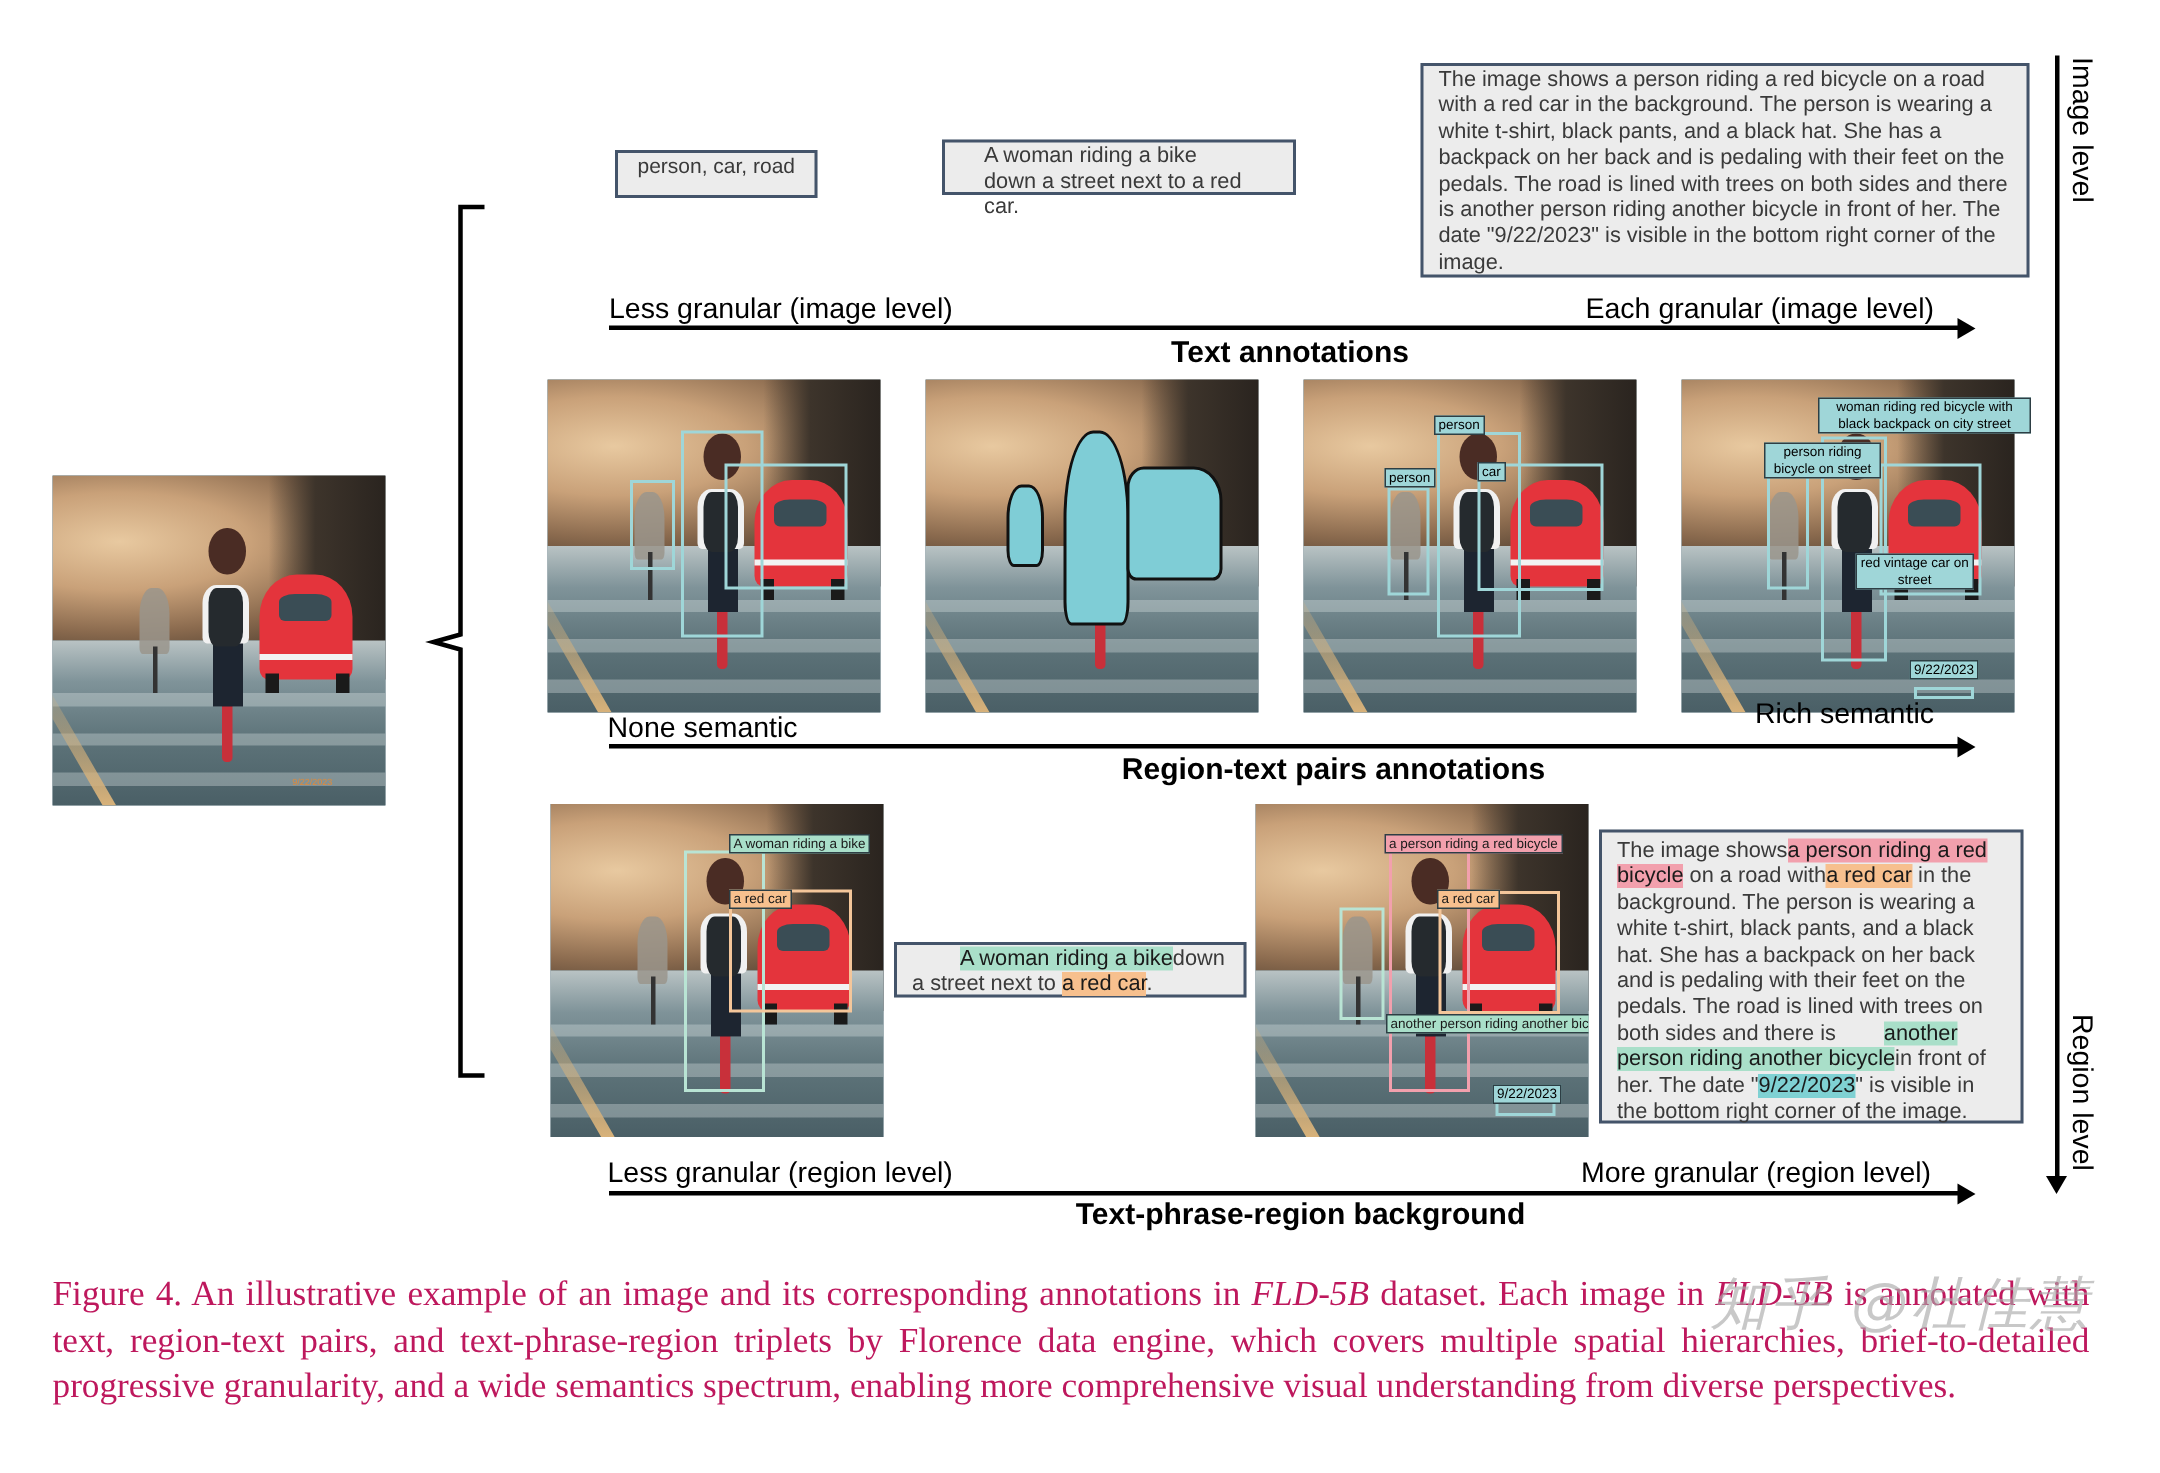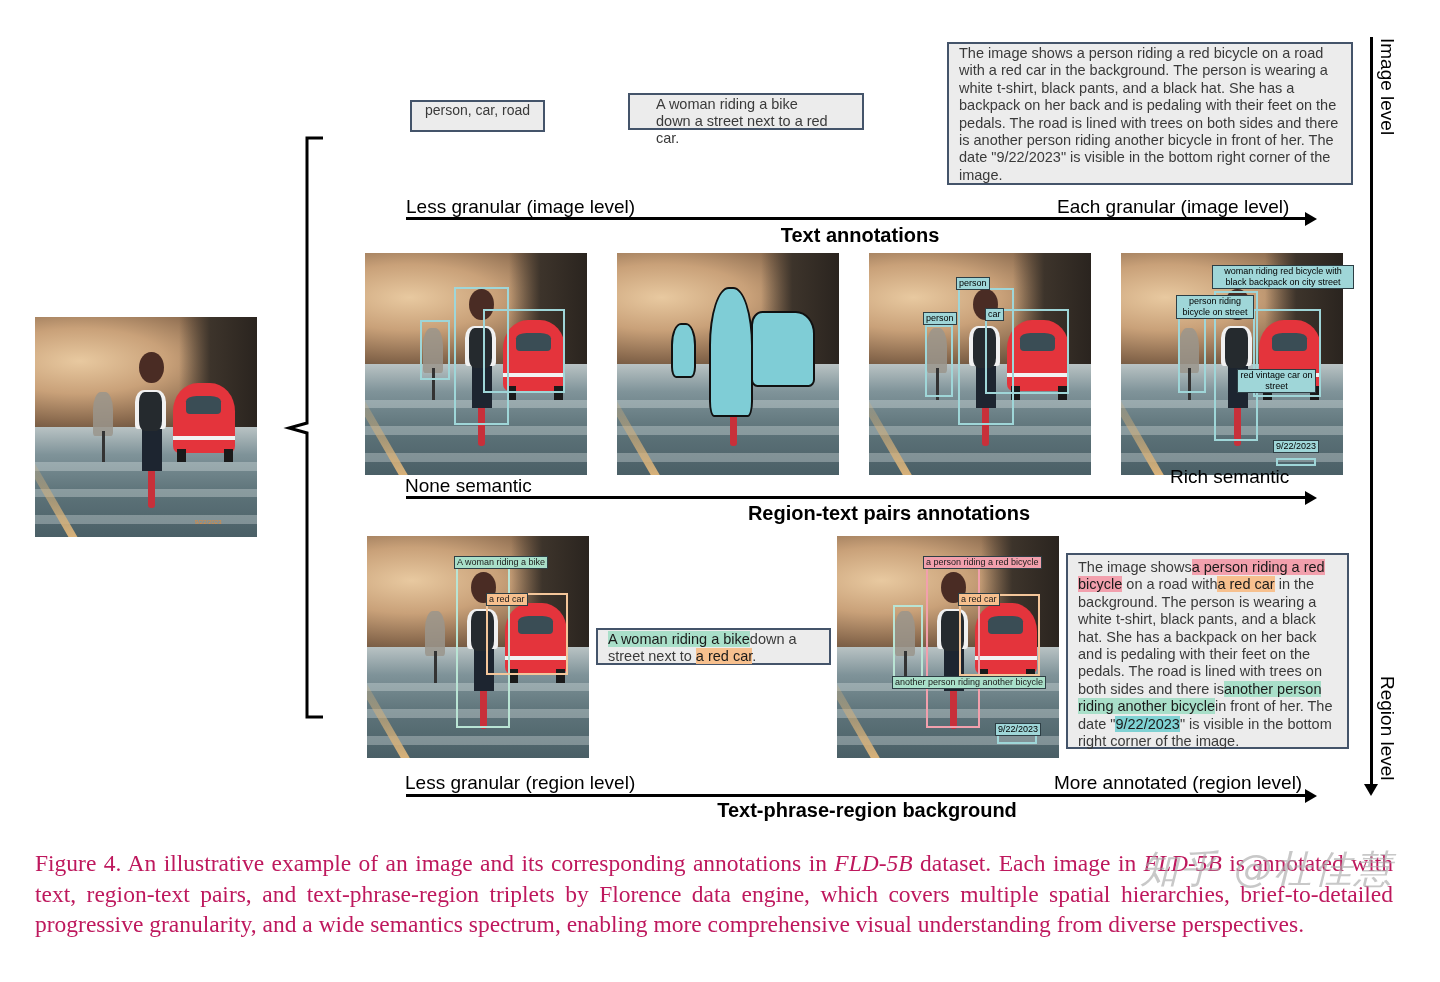--- a/index.html
+++ b/index.html
@@ -34,21 +34,21 @@
   .photo .rider2 { position:absolute; left:26%; top:34%; width:9%; height:20%; background:#9a958c; border-radius:40% 40% 10% 10%; opacity:0.85; }
   .photo .bike2 { position:absolute; left:30%; top:52%; width:1.5%; height:14%; background:#333; }
   .photo .date { position:absolute; left:72%; top:92%; font-size:6px; color:#e08a3a; font-family:"Liberation Sans", sans-serif; }
 
   .bbox { position:absolute; border:2px solid #9fd6d8; box-sizing:border-box; }
   .blabel { position:absolute; font-size:9px; line-height:11px; padding:0 2px; background:#9fd6d8; border:1px solid #2d3e44; color:#000; white-space:nowrap; font-family:"Liberation Sans", sans-serif; }
   .mask { position:absolute; background:#7fcdd6; border:2px solid #111; box-sizing:border-box; }
 
   .hl-pink { background:#f2a0ad; color:#1a1a1a; }
   .hl-orange { background:#f7c08e; color:#1a1a1a; }
-  .hl-green { background:#a9dfc9; color:#1a1a1a; }
+  .hl-green { background:#a9dfc9; color:#1a1a1a;margin-left:32px; }
   .hl-teal { background:#7fd1d3; color:#1a1a1a; }
 
   .caption { position:absolute; left:35px; top:848px; width:1358px; font-family:"Liberation Serif", serif; font-size:23.5px; line-height:30.5px; color:#be185d; text-align:justify; }
   .caption i { font-style:italic; }
   .watermark { position:absolute; left:1140px; top:844px; font-size:38px; color:rgba(170,170,170,0.65); font-family:"DejaVu Sans", sans-serif; letter-spacing:2px;font-style:italic; }
 </style>
 </head>
 <body>
 
 <div class="photo" style="left:35px;top:317px;width:222px;height:220px;">
@@ -255,21 +255,21 @@
   <div class="blabel hl-orange" style="left:121px;top:57px;">a red car</div>
   <div class="blabel hl-green" style="left:55px;top:140px;">another person riding another  bicycle</div>
   <div class="blabel" style="left:158px;top:187px;">9/22/2023</div>
 </div>
 
 <div class="tbox" style="left:1066px;top:553px;width:283px;height:196px;font-size:14.5px;line-height:17.4px;padding:4px 8px 0 10px;">
   <span>The image shows</span><span class="hl-pink">a person riding a red bicycle</span><span> on a road with</span><span class="hl-orange">a red car</span><span> in the background. The person is wearing a white t-shirt, black pants, and a black hat. She has a backpack on her back and is pedaling with their feet on the pedals. The road is lined with trees on both sides and there is</span><span class="hl-green">another person riding another bicycle</span><span>in front of her. The date "</span><span class="hl-teal">9/22/2023</span><span>" is visible in the bottom right corner of the image.</span>
 </div>
 
 <div class="axis-label" style="left:405px;top:772px;">Less granular (region level)</div>
-<div class="axis-label" style="left:1054px;top:772px;">More annotated (region level)</div>
+<div class="axis-label" style="left:1054px;top:772px;">More granular (region level)</div>
 <div class="arrow-line" style="left:406px;top:794px;width:900px;"></div>
 <div class="arrow-head" style="left:1305px;top:789px;"></div>
 <div class="axis-title" style="left:867px;top:799px;">Text-phrase-region background</div>
 
 <div class="abs" style="left:1370px;top:37px;width:3px;height:748px;background:#000;"></div>
 <div class="abs" style="left:1364px;top:784px;width:0;height:0;border-left:7px solid transparent;border-right:7px solid transparent;border-top:12px solid #000;"></div>
 <div class="abs" style="left:1376px;top:38px;font-size:19px;writing-mode:vertical-rl;white-space:nowrap;">Image level</div>
 <div class="abs" style="left:1376px;top:676px;font-size:19px;writing-mode:vertical-rl;white-space:nowrap;">Region level</div>
 
 <div class="caption">

